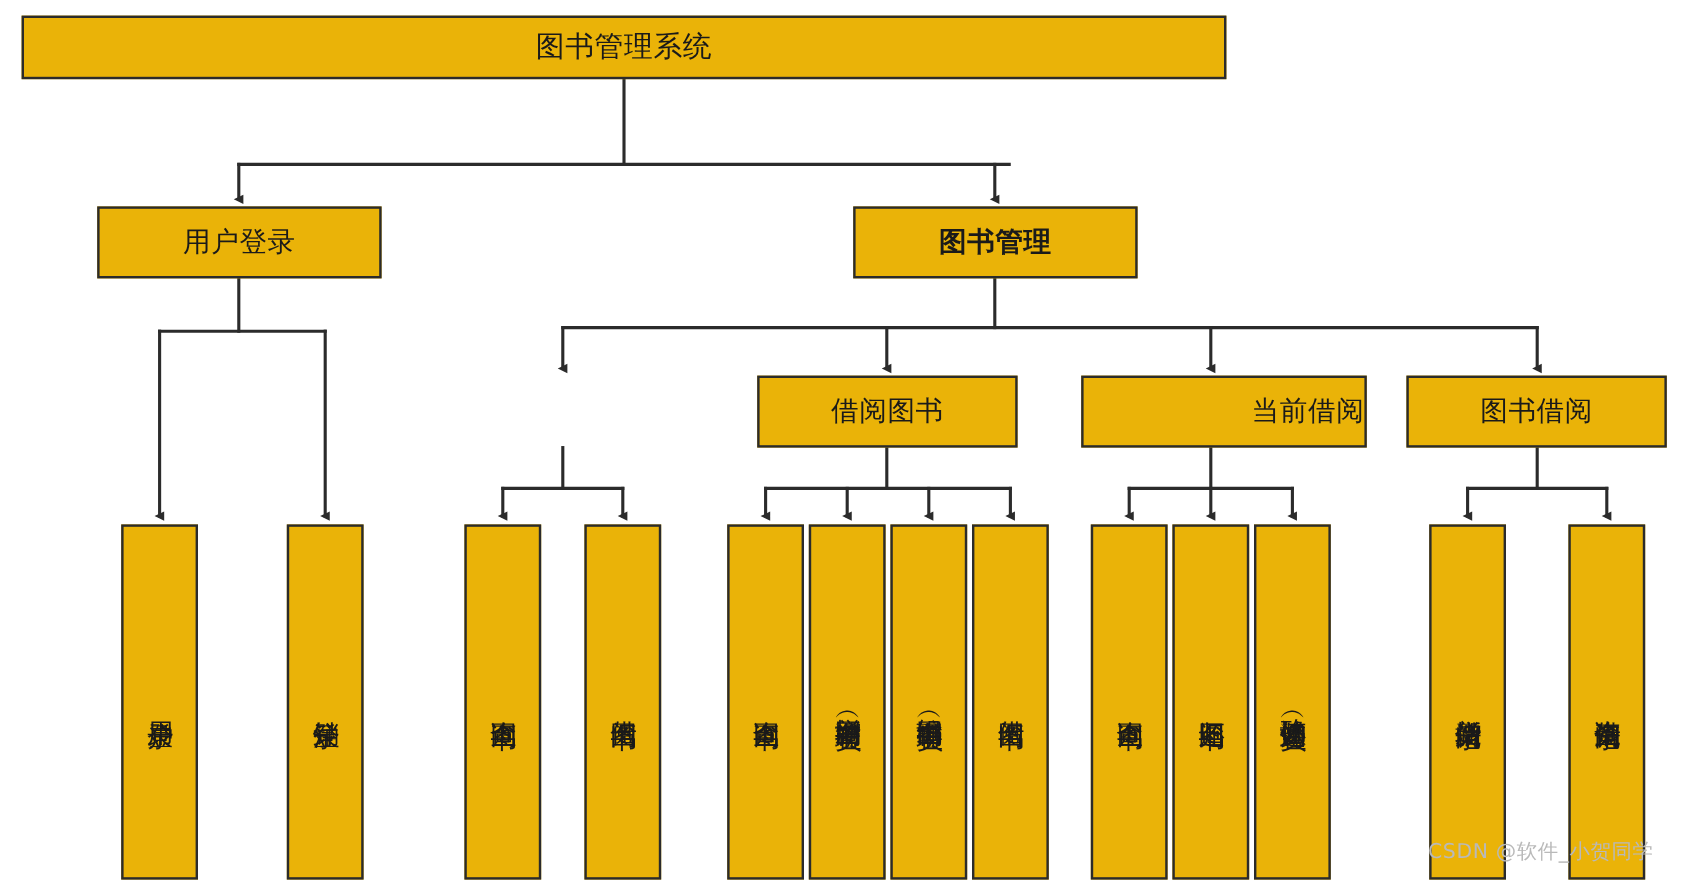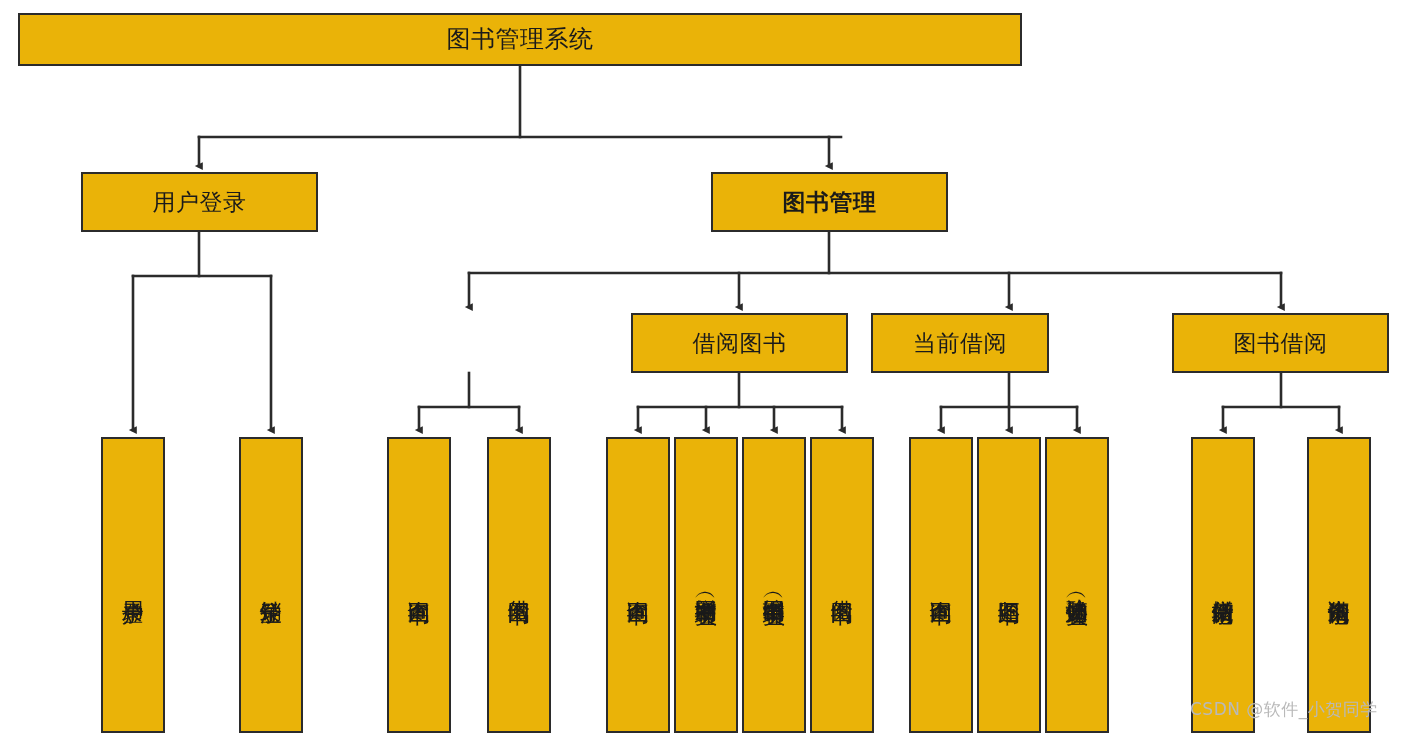--- a/index.html
+++ b/index.html
@@ -137,21 +137,21 @@
 
   <div class="node h" style="left:711px; top:172px; width:237px; height:60px;font-weight:bold;">
     <span class="node-label">图书管理</span>
   </div>
 
 
   <div class="node h" style="left:631px; top:313px; width:217px; height:60px;">
     <span class="node-label">借阅图书</span>
   </div>
 
-  <div class="node h" style="left:871px; top:313px; width:178px; height:60px;">
+  <div class="node h" style="left:901px; top:313px; width:238px; height:60px;justify-content:flex-end;">
     <span class="node-label">当前借阅</span>
   </div>
 
   <div class="node h" style="left:1172px; top:313px; width:217px; height:60px;">
     <span class="node-label">图书借阅</span>
   </div>
 
   <div class="node v" style="left:101px; top:437px; width:64px; height:296px;">
     <span class="node-label">用户登录</span>
   </div>

